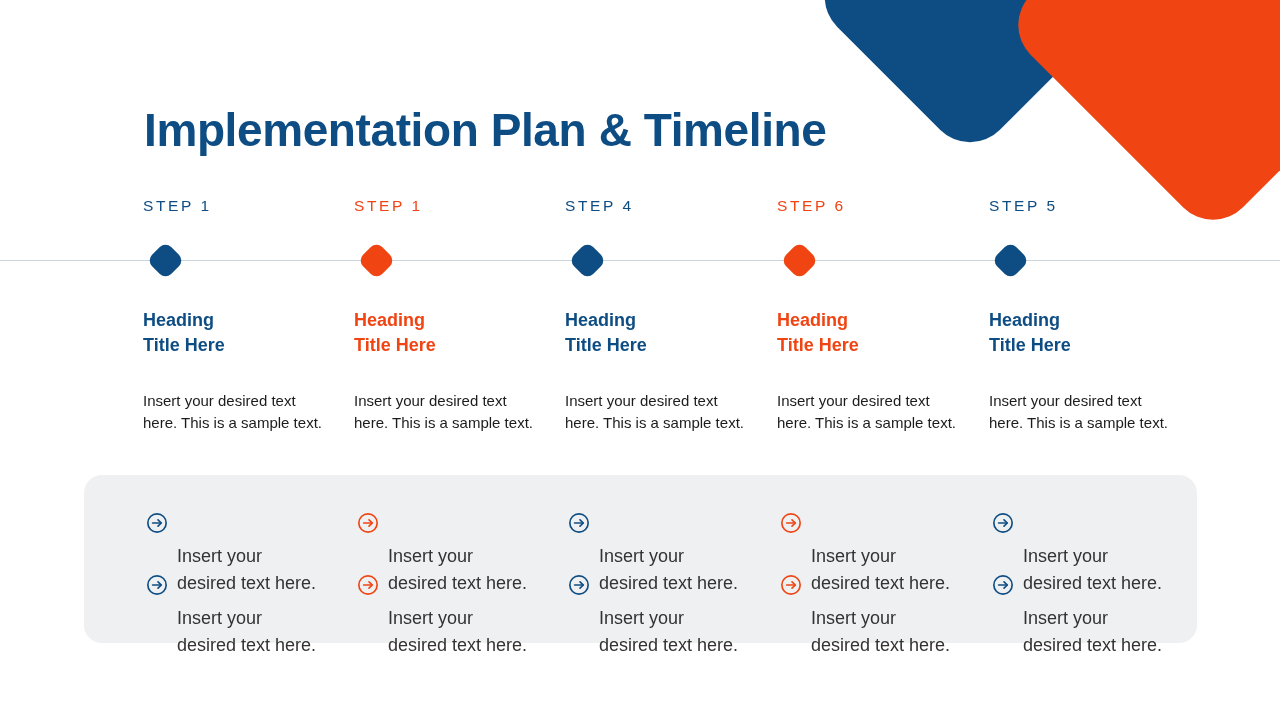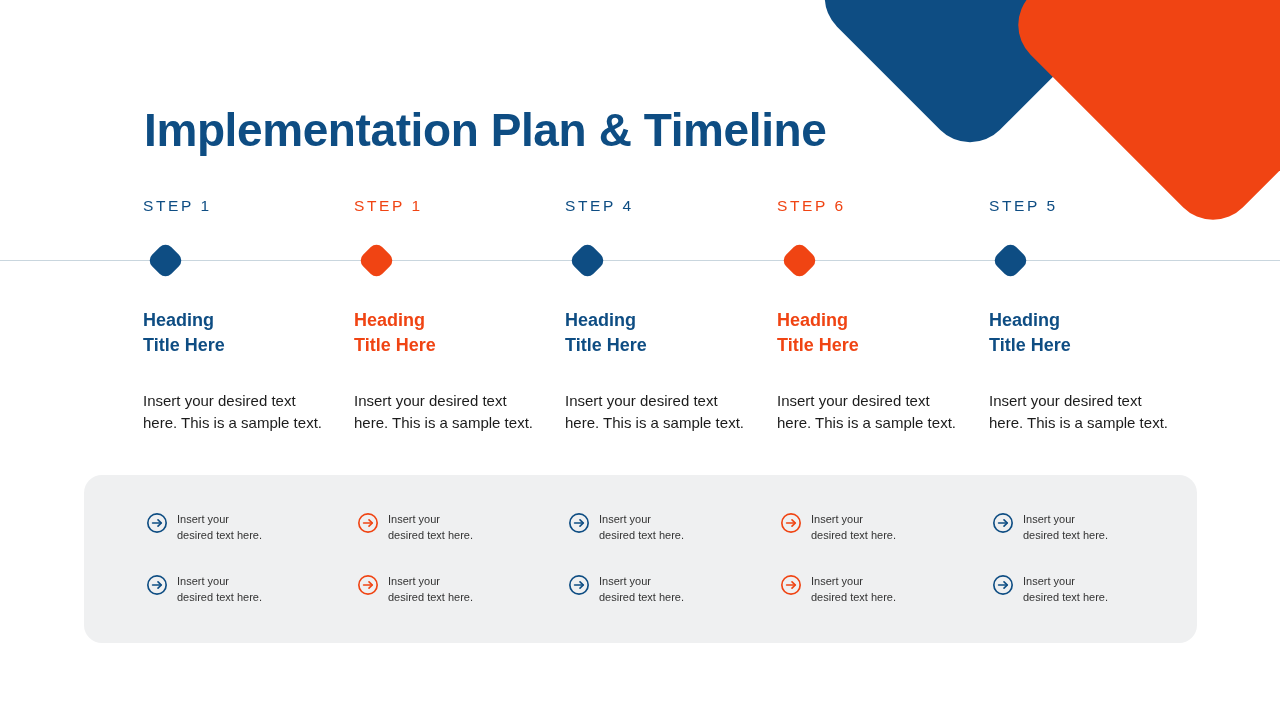--- a/index.html
+++ b/index.html
@@ -138,24 +138,25 @@
   }
   .bullet-row.r1 { top: 36px; }
   .bullet-row.r2 { top: 98px; }
   .bullet-icon {
     flex: 0 0 auto;
     width: 22px;
     height: 22px;
     margin-top: 1px;
   }
   .bullet-text {
-    font-size: 11px;
+    font-size: 18px;
     color: #333333;
     line-height: 1.48;
     white-space: pre-line;
+    margin-top: 32px;
   }
 </style>
 </head>
 <body>
 
 <div id="slide" style="background: rgb(255, 255, 255); padding-left: 9px;">
 
   <div class="deco-layer">
     <div class="deco-diamond deco-blue" style="background: rgb(14, 77, 131);"></div>
     <div class="deco-diamond deco-orange" style="background: rgb(240, 68, 19);"></div>

